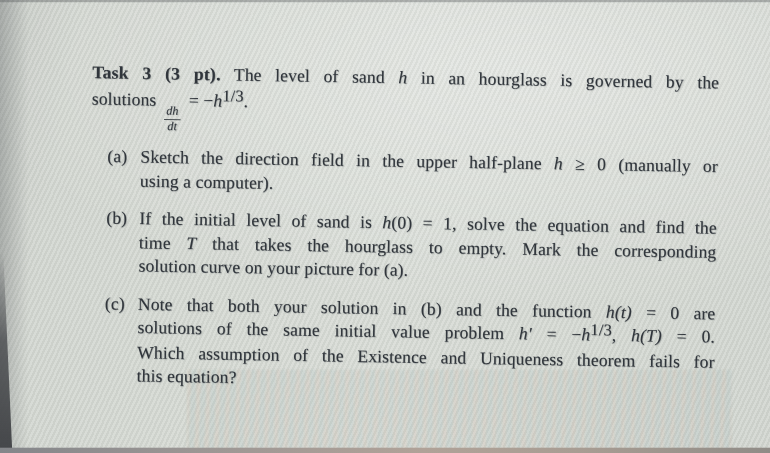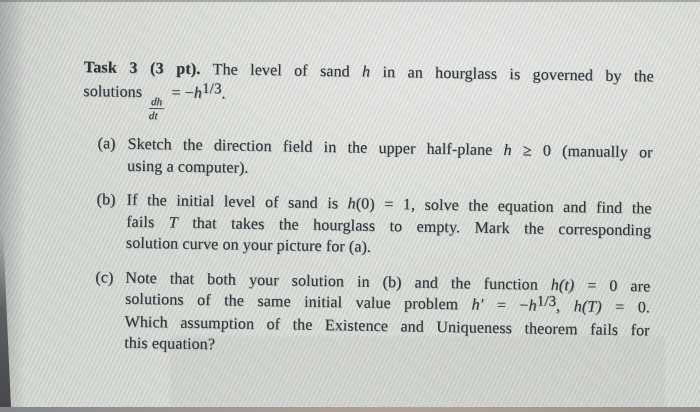--- a/index.html
+++ b/index.html
@@ -39,21 +39,21 @@
     transform:rotate(0.95deg); transform-origin:0 0;
     color:rgba(42,48,54,0.94); font-size:16px; letter-spacing:0.1px;
     text-shadow:0.4px 0.4px 0.9px rgba(42,48,54,0.5);
   }
   .jline { text-align:justify; text-align-last:justify; line-height:20px; }
   .line  { line-height:20px; }
   .head  { font-weight:700; letter-spacing:0.2px; }
   .mi    { font-style:italic; }
   .eqline { line-height:27px; }
   .frac {
-    display:inline-flex; flex-direction:column; 
+    display:inline-flex; flex-direction:column; align-items:center;
     font-size:11px; line-height:1.1; font-style:italic; vertical-align:-8px; margin:0 3px;
   }
   .frac .num { border-bottom:1px solid rgba(42,48,54,0.85); padding:0 2px 1px 2px; }
   .sup { font-size:15px; position:relative; top:-5px; }
   .parts { margin-top:12px; margin-left:15px; }
   .part { display:flex; margin-bottom:13px; }
   .part .label { flex:0 0 30px; width:30px; line-height:21.5px; }
   .part .content { flex:1; }
   .part .jline, .part .line { line-height:21.5px; }
 </style>
@@ -103,21 +103,21 @@
       </div>
 
       <div class="part">
         <div class="label">(b)</div>
         <div class="content">
           <div class="jline">
             <span>If the initial level of sand is</span>
             <span class="mi">h</span><span>(0) = 1, solve the equation and find the</span>
           </div>
           <div class="jline">
-            <span>fails</span>
+            <span>time</span>
             <span class="mi">T</span>
             <span>that takes the hourglass to empty.  Mark the corresponding</span>
           </div>
           <div class="line">
             <span>solution curve on your picture for (a).</span>
           </div>
         </div>
       </div>
 
       <div class="part">

